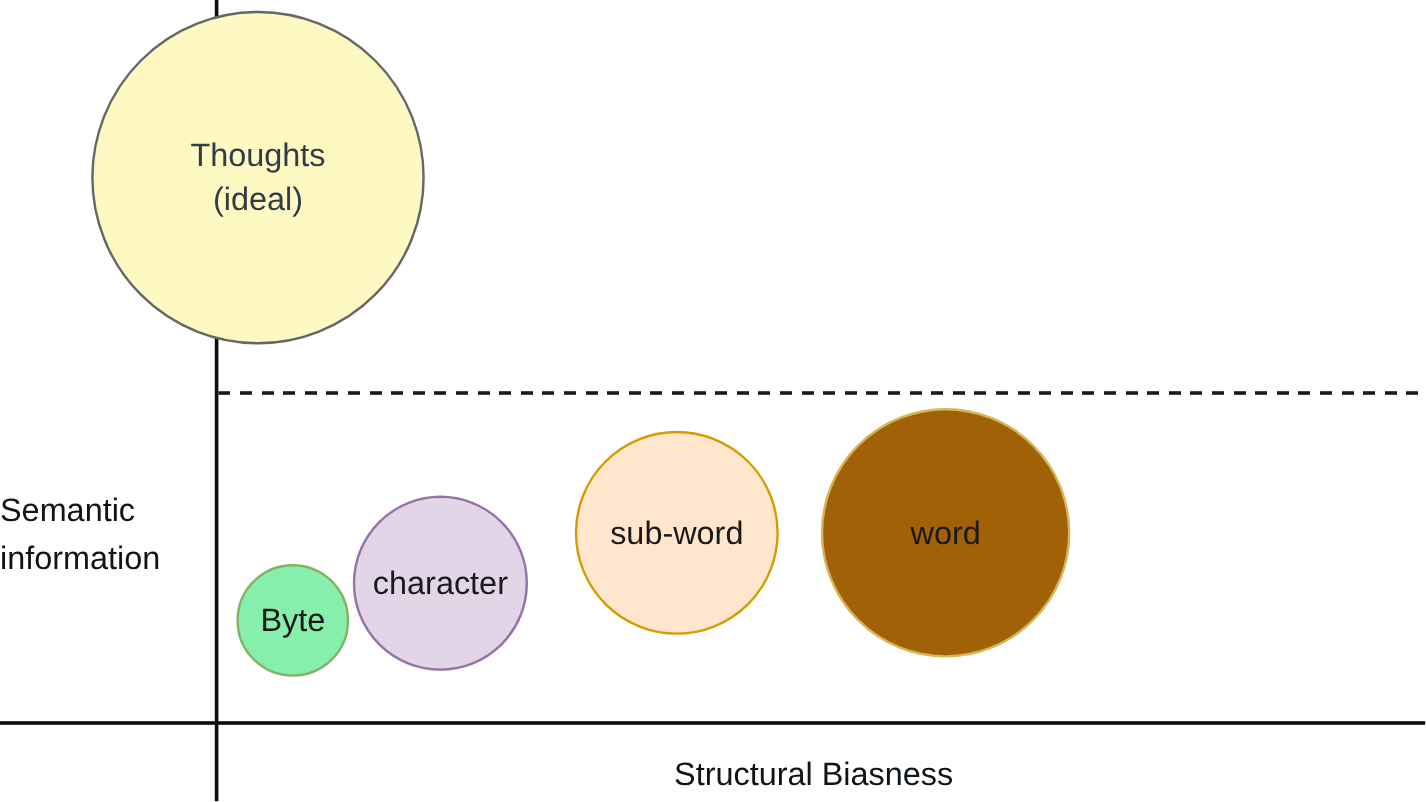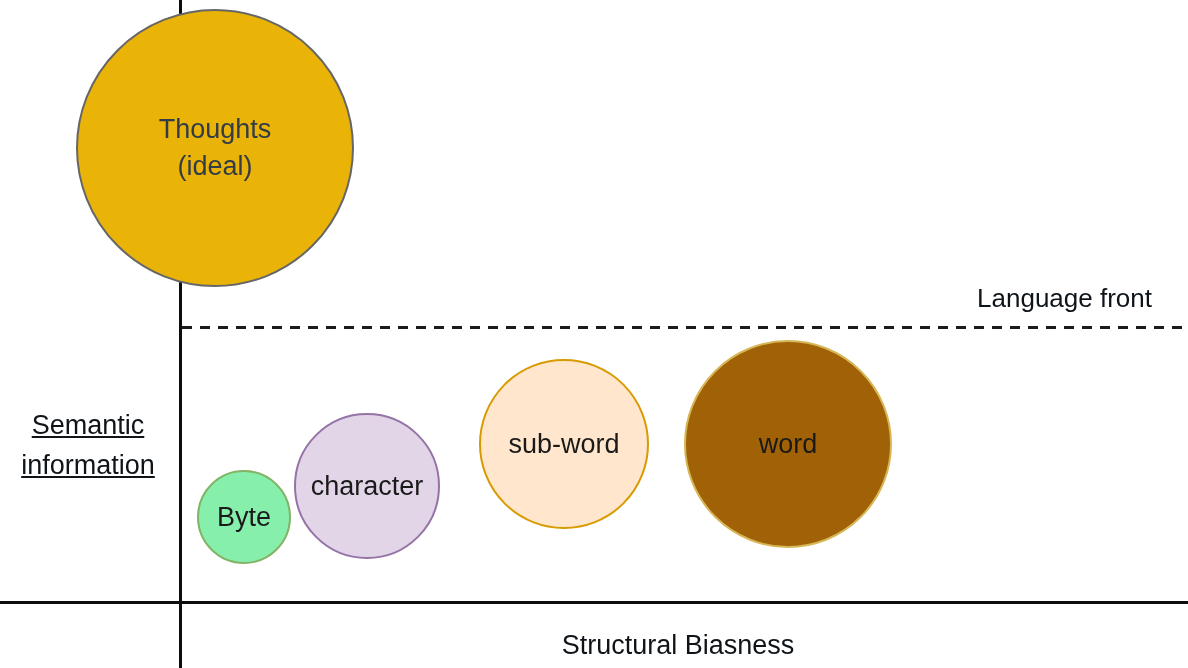--- a/index.html
+++ b/index.html
@@ -67,54 +67,51 @@
   #language-front-label {
     top: 282px;
     right: 36px;
     font-size: 26px;
     line-height: 32px;
   }
   #y-axis-label {
     left: 0;
     top: 405px;
     width: 176px;
-    text-align: center;
     font-size: 27px;
     line-height: 40px;
     white-space: normal;
-    text-decoration: underline;
   }
   #x-axis-label {
     left: 180px;
     right: 12px;
     top: 628px;
     text-align: center;
     font-size: 27px;
     line-height: 34px;
   }
 </style>
 </head>
 <body>
 
 <div id="canvas">
 
   <div id="y-axis" class="axis"></div>
   <div id="x-axis" class="axis"></div>
   <div id="language-front-line"></div>
 
-  <div id="language-front-label" class="diagram-label">Language front</div>
 
   <div id="y-axis-label" class="diagram-label">
     <span>Semantic</span><br>
     <span>information</span>
   </div>
 
   <div id="x-axis-label" class="diagram-label">Structural Biasness</div>
 
-  <div id="bubble-thoughts" class="bubble" style="left: 76px; top: 9px; width: 278px; height: 278px; background: #eab308; border-color: rgb(102, 102, 102);">
+  <div id="bubble-thoughts" class="bubble" style="left: 76px; top: 9px; width: 278px; height: 278px; background: #fef9c3; border-color: rgb(102, 102, 102);">
     <span>Thoughts</span>
     <span>(ideal)</span>
   </div>
 
   <div id="bubble-byte" class="bubble" style="left: 197px; top: 470px; width: 94px; height: 94px; background: #86efac; border-color: rgb(130, 179, 102);">
     <span>Byte</span>
   </div>
 
   <div id="bubble-character" class="bubble" style="left: 294px; top: 413px; width: 146px; height: 146px; background: rgb(225, 213, 231); border-color: rgb(150, 115, 166);">
     <span>character</span>

